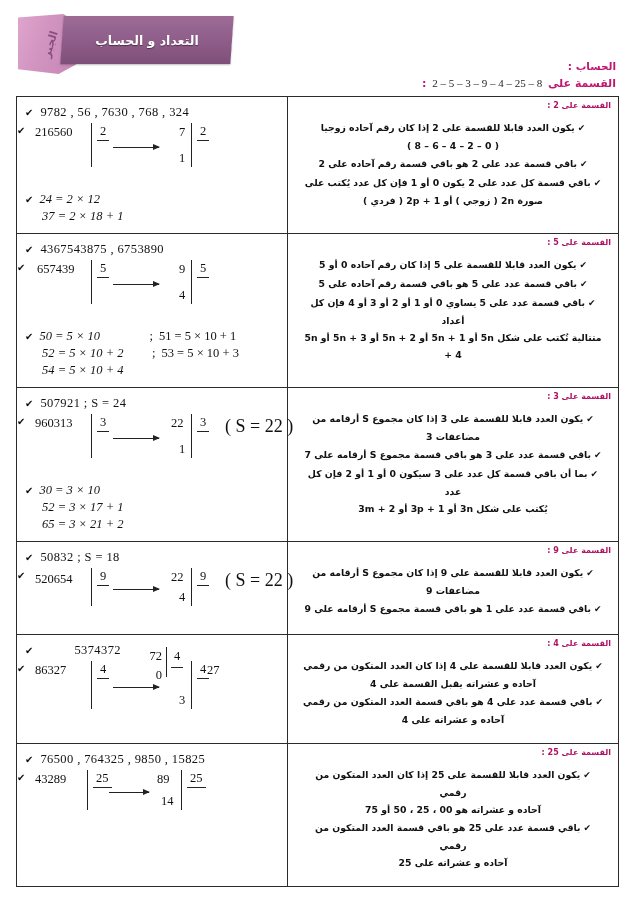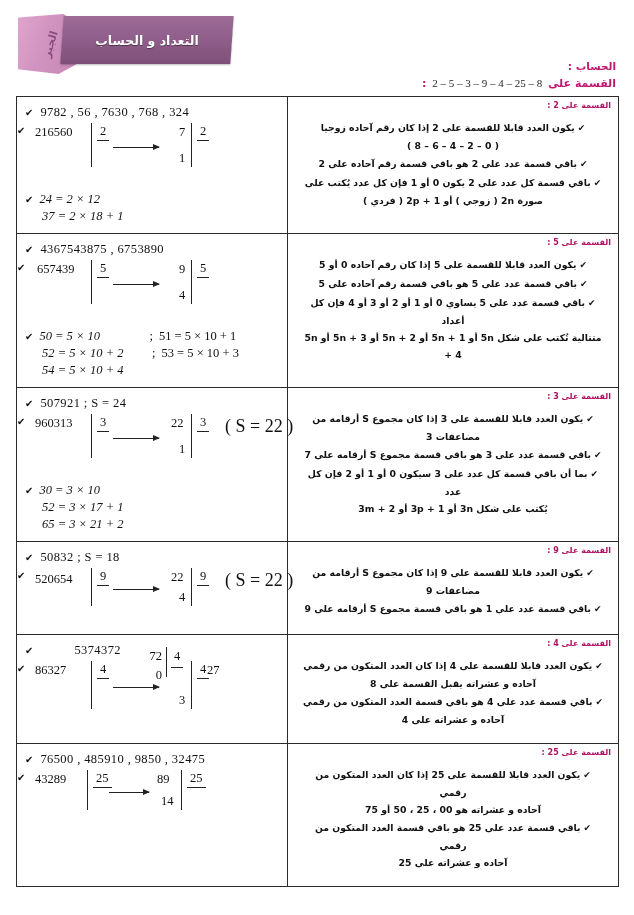--- a/index.html
+++ b/index.html
@@ -436,21 +436,21 @@
               <span class="div-unit div-note" style="left:200px;top:0;">( S = 22 )</span>
             </div>
           </div>
         </td>
       </tr>
       <tr>
         <td class="col-rule">
           <div class="rule-cell">
             <div class="rule-title">القسمة على 4 :</div>
             <ul class="rule-list">
-              <li><span class="tick">✔</span><span>يكون العدد قابلا للقسمة على 4 إذا كان العدد المتكون من رقمي</span><span class="cont">آحاده و عشراته يقبل القسمة على 8</span></li>
+              <li><span class="tick">✔</span><span>يكون العدد قابلا للقسمة على 4 إذا كان العدد المتكون من رقمي</span><span class="cont">آحاده و عشراته يقبل القسمة على 4</span></li>
               <li><span class="tick">✔</span><span>باقي قسمة عدد على 4 هو باقي قسمة العدد المتكون من رقمي</span><span class="cont">آحاده و عشراته على 4</span></li>
             </ul>
           </div>
         </td>
         <td class="col-ex">
           <div class="ex-cell">
             <div class="ex-line">
               <span class="tick">✔</span>
               <span class="ex-seq ex-pad-left">5374372</span>
               <span style="position: relative; display: inline-block; width: 74px; height: 1px;">
@@ -478,21 +478,21 @@
             <ul class="rule-list">
               <li><span class="tick">✔</span><span>يكون العدد قابلا للقسمة على 25 إذا كان العدد المتكون من رقمي</span><span class="cont">آحاده و عشراته هو 00 ، 25 ، 50 أو 75</span></li>
               <li><span class="tick">✔</span><span>باقي قسمة عدد على 25 هو باقي قسمة العدد المتكون من رقمي</span><span class="cont">آحاده و عشراته على 25</span></li>
             </ul>
           </div>
         </td>
         <td class="col-ex">
           <div class="ex-cell">
             <div class="ex-line">
               <span class="tick">✔</span>
-              <span class="ex-seq">76500 , 485910 , 9850 , 32475</span>
+              <span class="ex-seq">76500 , 764325 , 9850 , 15825</span>
             </div>
             <div class="divblock" style="height: 58px;">
               <span class="div-unit" style="left:-8px;top:0;font-family:'DejaVu Sans',sans-serif;font-size:10px;">✔</span>
               <span class="div-unit div-dividend" style="left:10px;top:0;">43289</span>
               <span class="div-vbar" style="left:62px;top:-2px;height:40px;"></span>
               <span class="div-unit div-divisor" style="left:68px;top:-1px;">25</span>
               <span class="div-arrow" style="left:84px;top:20px;width:40px;"></span>
               <span class="div-unit div-dividend" style="left:132px;top:0;">89</span>
               <span class="div-vbar" style="left:156px;top:-2px;height:40px;"></span>
               <span class="div-unit div-divisor" style="left:162px;top:-1px;">25</span>

